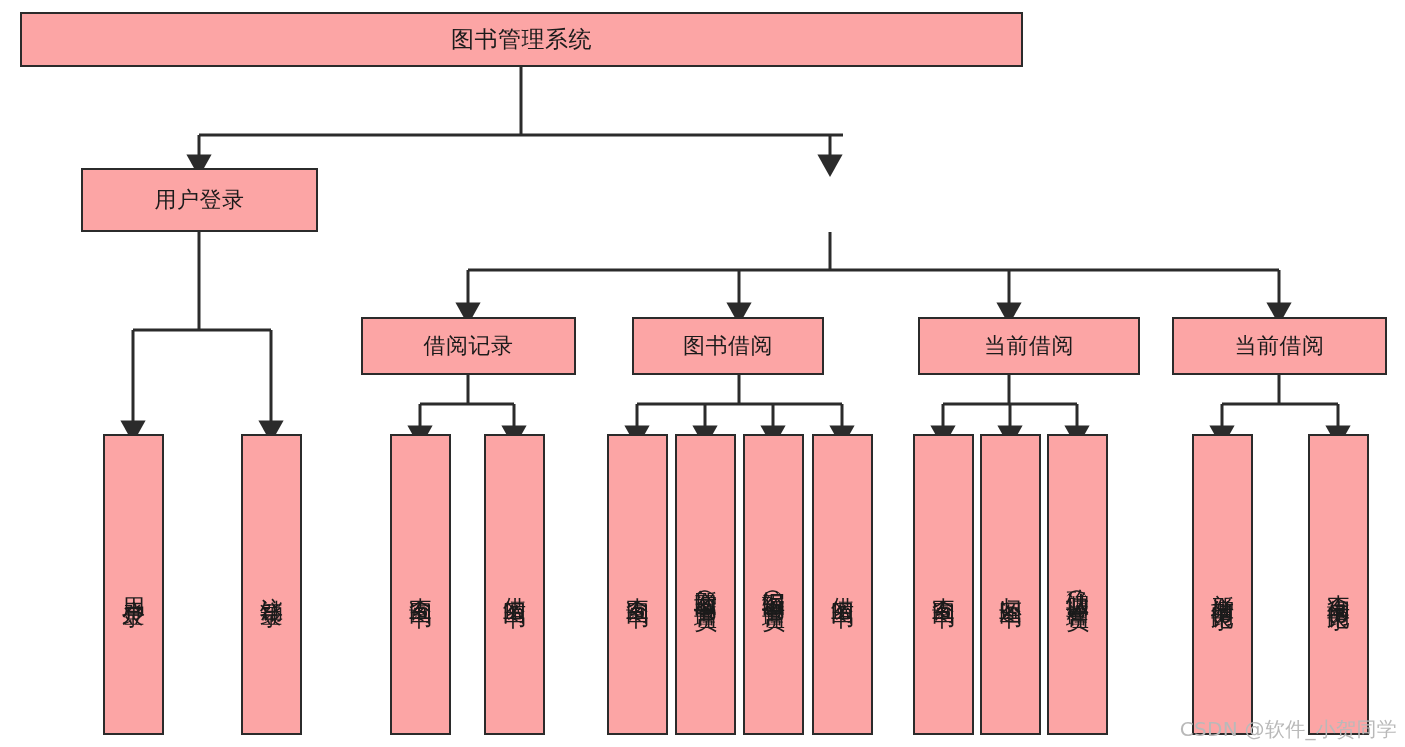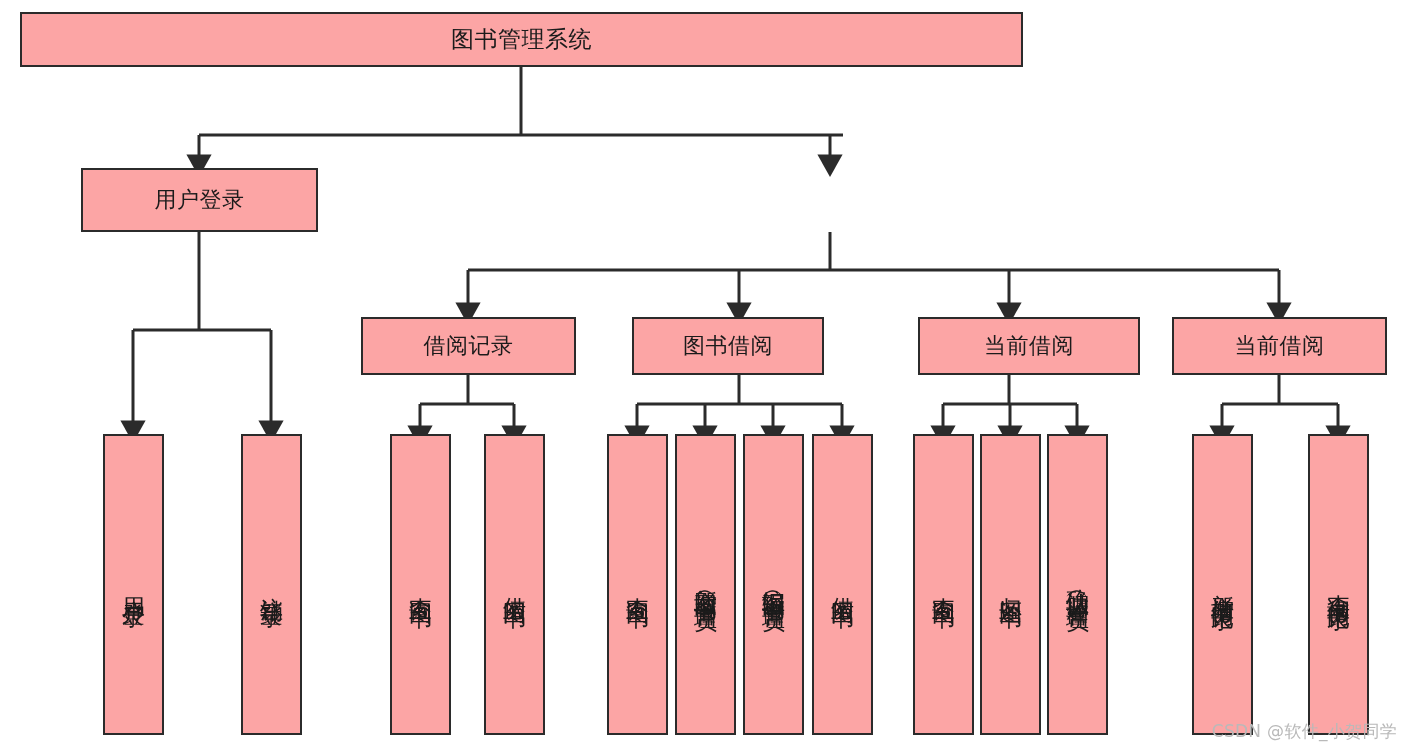--- a/index.html
+++ b/index.html
@@ -62,21 +62,21 @@
     font-size: 23px;
     line-height: 1.0;
     letter-spacing: 3px;
     white-space: nowrap;
     max-height: 280px;
   }
   #watermark {
     position: absolute;
     right: 8px;
     bottom: 4px;
-    font-size: 17px;
+    font-size: 20px;
     color: #b9b9b9;
     white-space: nowrap;
     z-index: 5;
     letter-spacing: 0.3px;
   }
 </style>
 </head>
 <body>
 
 <div id="diagram-root">

